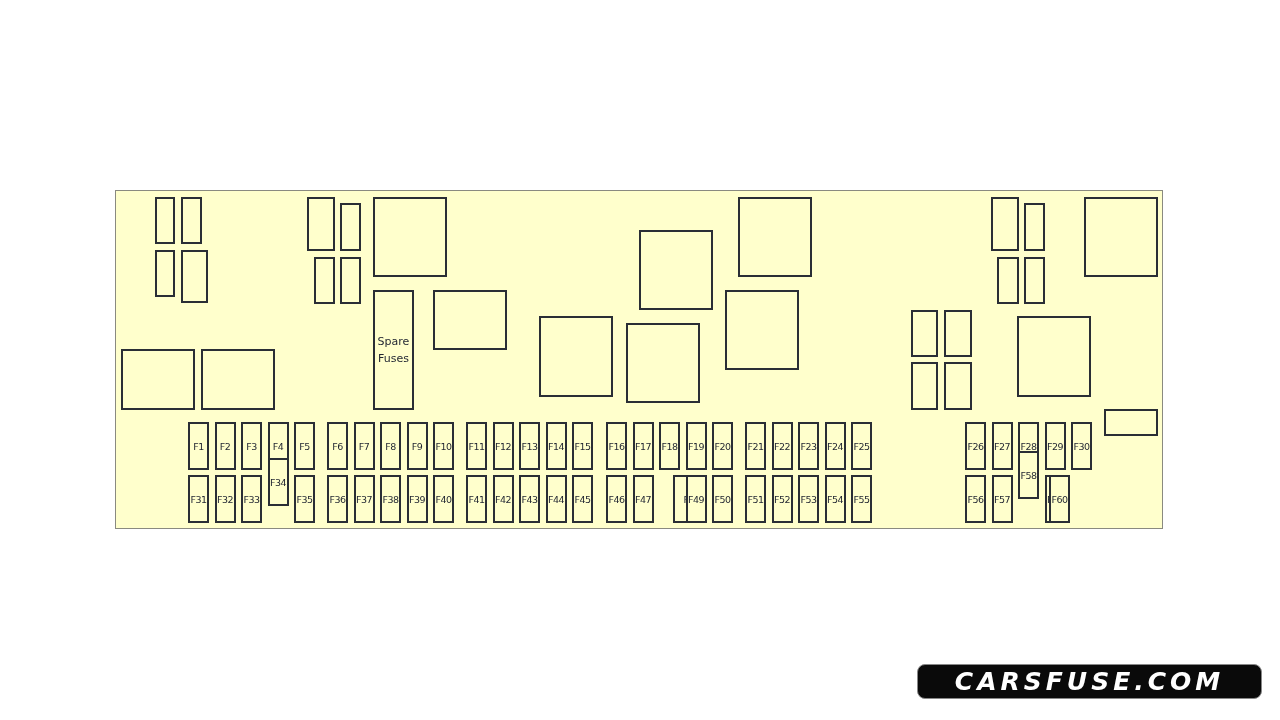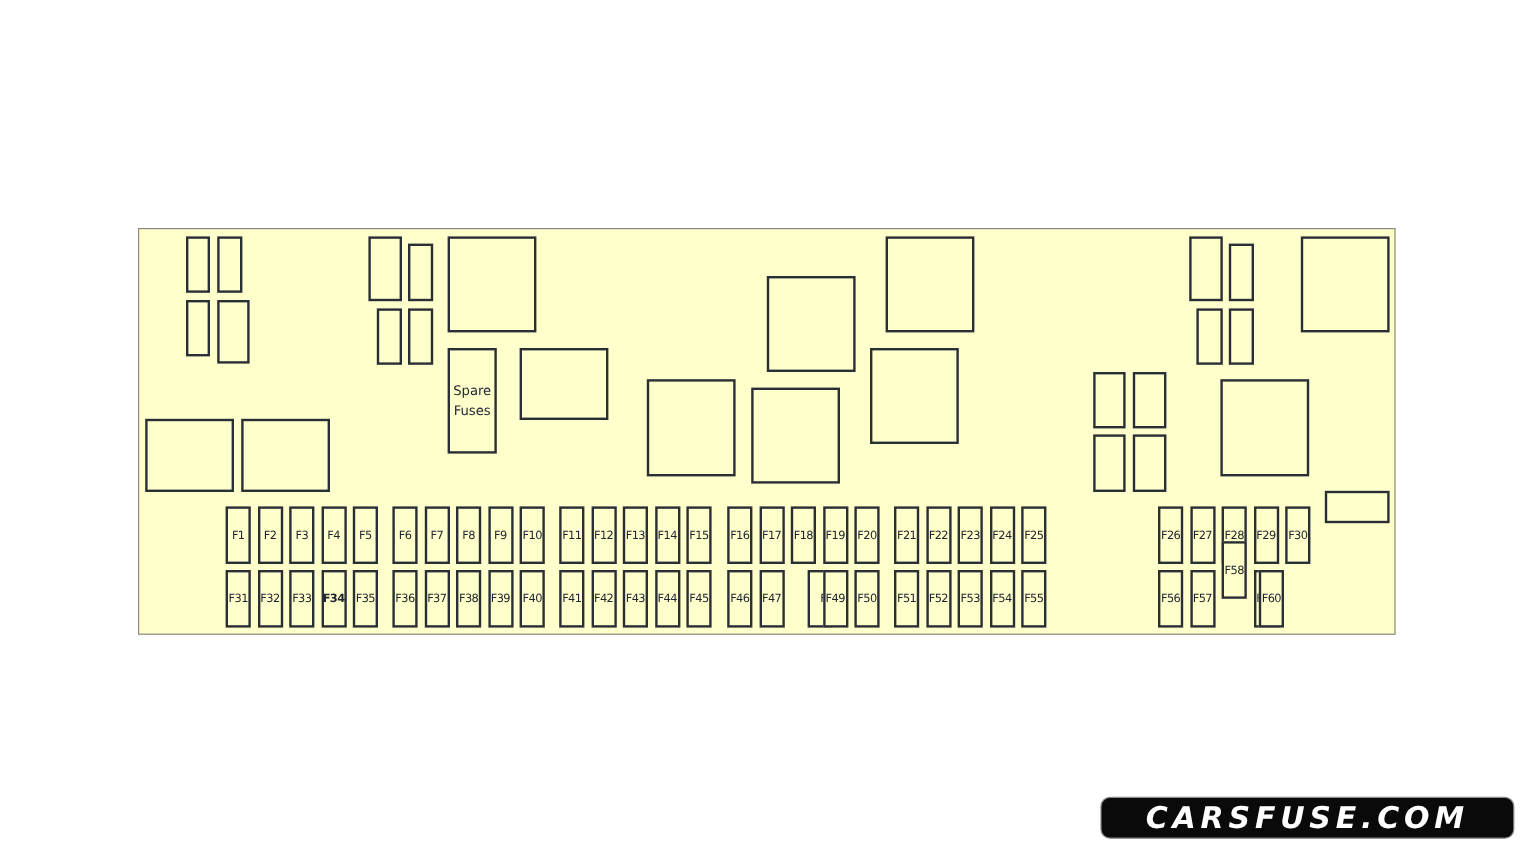--- a/index.html
+++ b/index.html
@@ -22,21 +22,21 @@
 
 <div class="comp" style="left:121px;top:349px;width:74px;height:61px;"></div>
 <div class="comp" style="left:201px;top:349px;width:74px;height:61px;"></div>
 
 <div class="comp" style="left:307px;top:197px;width:28px;height:54px;"></div>
 <div class="comp" style="left:340px;top:203px;width:21px;height:48px;"></div>
 <div class="comp" style="left:314px;top:257px;width:21px;height:47px;"></div>
 <div class="comp" style="left:340px;top:257px;width:21px;height:47px;"></div>
 
 <div class="comp" style="left:373px;top:197px;width:74px;height:80px;"></div>
-<div class="comp spare" style="left:373px;top:290px;width:41px;height:88px;">
+<div class="comp spare" style="left:373px;top:290px;width:41px;height:120px;">
   <span>Spare</span>
   <span>Fuses</span>
 </div>
 <div class="comp" style="left:433px;top:290px;width:74px;height:60px;"></div>
 <div class="comp" style="left:539px;top:316px;width:74px;height:81px;"></div>
 <div class="comp" style="left:626px;top:323px;width:74px;height:80px;"></div>
 <div class="comp" style="left:639px;top:230px;width:74px;height:80px;"></div>
 <div class="comp" style="left:725px;top:290px;width:74px;height:80px;"></div>
 <div class="comp" style="left:738px;top:197px;width:74px;height:80px;"></div>
 
@@ -81,21 +81,21 @@
     <div class="fuse" style="left: 824.5px; top: 422px;">F24</div>
     <div class="fuse" style="left: 851px; top: 422px;">F25</div>
     <div class="fuse" style="left: 965px; top: 422px;">F26</div>
     <div class="fuse" style="left: 991.5px; top: 422px;">F27</div>
     <div class="fuse" style="left: 1018px; top: 422px;">F28</div>
     <div class="fuse" style="left: 1044.5px; top: 422px;">F29</div>
     <div class="fuse" style="left: 1071px; top: 422px;">F30</div>
     <div class="fuse" style="left: 188px; top: 475px;">F31</div>
     <div class="fuse" style="left: 214.5px; top: 475px;">F32</div>
     <div class="fuse" style="left: 241px; top: 475px;">F33</div>
-    <div class="fuse" style="left: 267.5px; top: 475px; font-weight: bold;">F34</div>
+    <div class="fuse" style="left: 267.5px; top: 458px;">F34</div>
     <div class="fuse" style="left: 294px; top: 475px;">F35</div>
     <div class="fuse" style="left: 327px; top: 475px;">F36</div>
     <div class="fuse" style="left: 353.5px; top: 475px;">F37</div>
     <div class="fuse" style="left: 380px; top: 475px;">F38</div>
     <div class="fuse" style="left: 406.5px; top: 475px;">F39</div>
     <div class="fuse" style="left: 433px; top: 475px;">F40</div>
     <div class="fuse" style="left: 466px; top: 475px;">F41</div>
     <div class="fuse" style="left: 492.5px; top: 475px;">F42</div>
     <div class="fuse" style="left: 519px; top: 475px;">F43</div>
     <div class="fuse" style="left: 545.5px; top: 475px;">F44</div>

